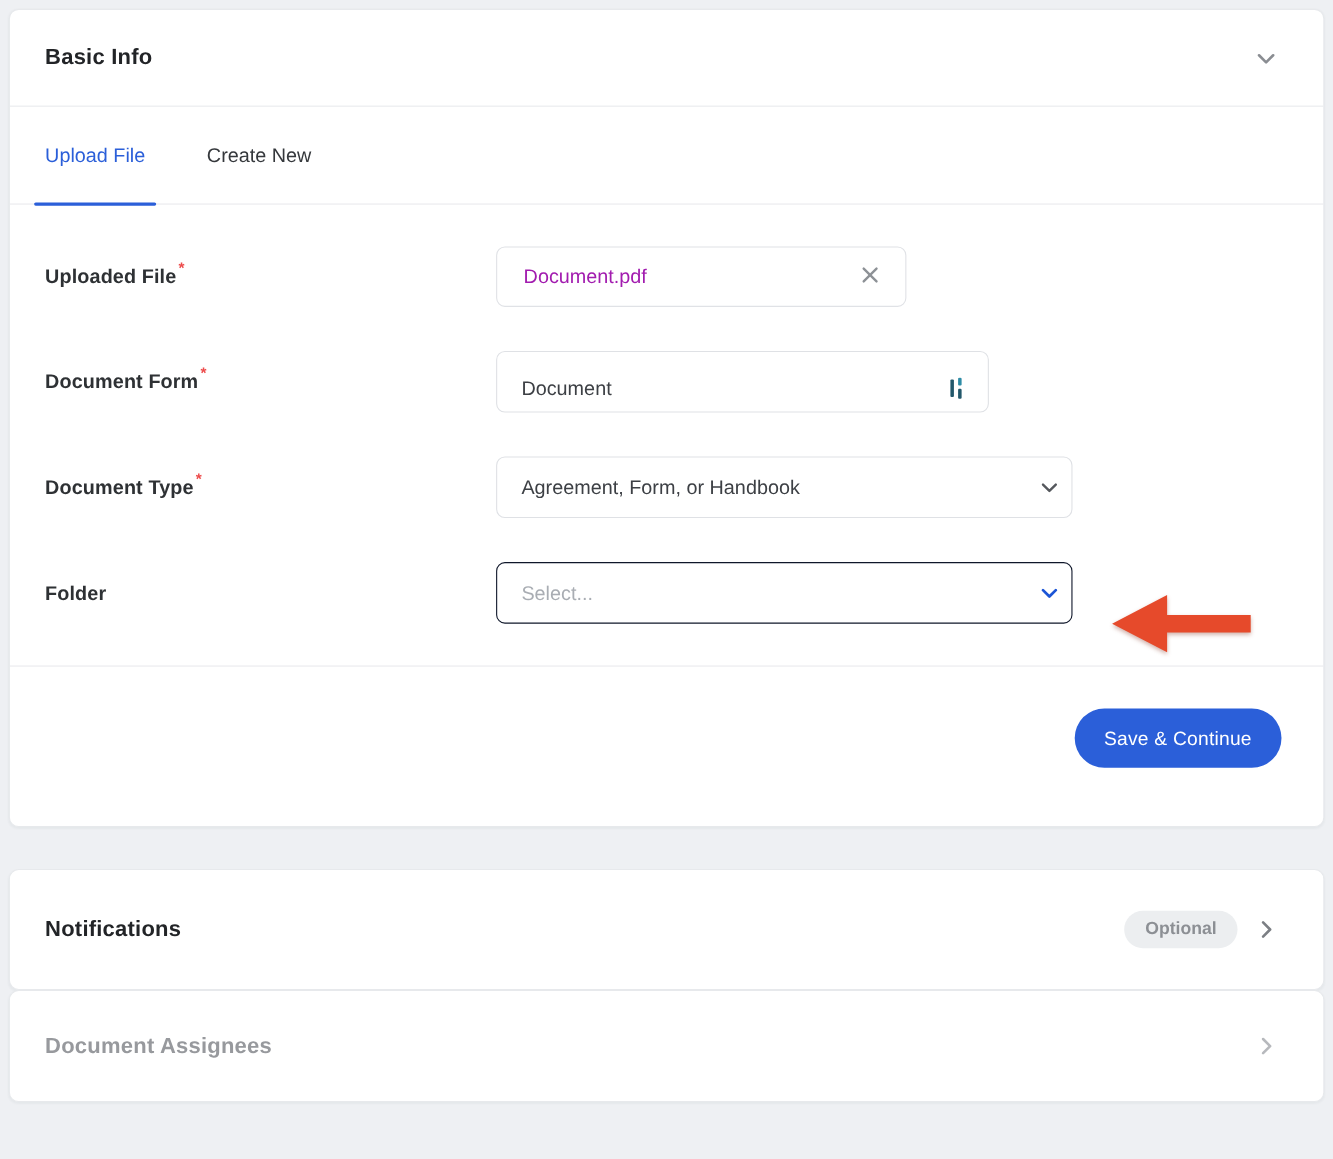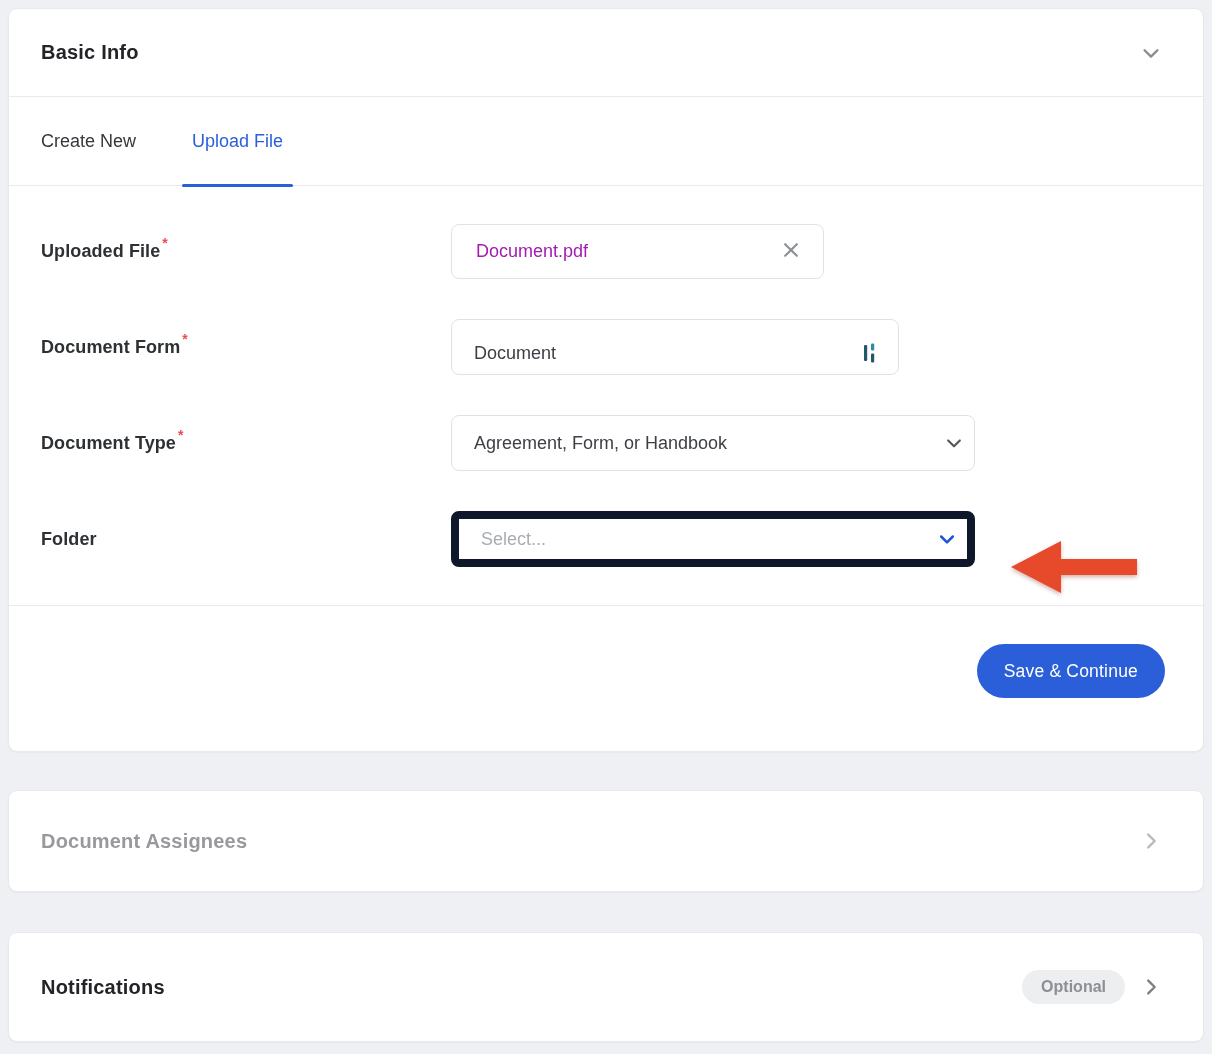--- a/index.html
+++ b/index.html
@@ -65,21 +65,21 @@
     flex:1; height:100%; border:none; outline:none; background:transparent;
     font-family:inherit; font-size:18px; color:#3d4045; padding:0 0 0 22px;
   }
   .select-box {
     width:524px; height:56px;
     border:1px solid #dfe1e5; border-radius:8px;
     display:flex; align-items:center; justify-content:space-between;
     background:#fff; padding:0 8px 0 22px; cursor:pointer;
   }
   .select-value { font-size:18px; color:#3d4045; }
-  .select-box.focused { border:8px solid #0f172a;gap:35px; }
+  .select-box.focused { border:1px solid #0f172a;gap:35px; }
   .placeholder-input {
     flex:1; height:100%; border:none; outline:none; background:transparent;
     font-family:inherit; font-size:18px; color:#3d4045;
   }
   .placeholder-input::placeholder { color:#a9adb3; }
   .card-footer {
     position:absolute; left:0; right:0; bottom:15px; height:131px;
     border-top:1px solid #e9eaed;
     display:flex; align-items:center; justify-content:flex-end;
     padding-right:38px;
@@ -120,27 +120,27 @@
     <div class="card-header">
       <div class="card-title">Basic Info</div>
       <span class="chev">
         <svg width="22" height="22" viewBox="0 0 24 24" fill="none" stroke="#8a8d92" stroke-width="2.6" stroke-linecap="round" stroke-linejoin="round">
             <polyline points="5 9 12 16 19 9"></polyline>
           </svg>
       </span>
     </div>
 
     <div class="tabs-row">
-      <div class="tab">
-        <span>Create New</span>
-
-      </div>
       <div class="tab active">
         <span>Upload File</span>
         <span class="underline"></span>
+      </div>
+      <div class="tab">
+        <span>Create New</span>
+
       </div>
     </div>
 
     <div class="form-area">
 
       <div class="form-row">
         <div class="field-label-col">
           <span class="field-label">Uploaded File</span>
           <span class="req">*</span>
         </div>
@@ -208,36 +208,36 @@
     <div class="card-footer">
       <button class="primary-btn">Save &amp; Continue</button>
     </div>
 
     <div class="arrow-annot">
       <svg width="136" height="62" viewBox="0 0 136 62">
         <polygon points="4,30 54,4 54,22 130,22 130,38 54,38 54,56" fill="#e64a2b" style="filter:drop-shadow(0 2px 2px rgba(120,30,10,.35))"></polygon>
       </svg>
     </div>
 
-  </div>
-
-  <div class="card card-section card-assignees">
-    <span class="section-title disabled">Document Assignees</span>
-    <span class="chev">
-      <svg width="22" height="22" viewBox="0 0 24 24" fill="none" stroke="#b7b9bd" stroke-width="2.6" stroke-linecap="round" stroke-linejoin="round">
-          <polyline points="9 5 16 12 9 19"></polyline>
-        </svg>
-    </span>
   </div>
 
   <div class="card card-section tall card-notifications">
     <span class="section-title">Notifications</span>
     <span class="section-right">
       <span class="pill">Optional</span>
       <span class="chev">
         <svg width="22" height="22" viewBox="0 0 24 24" fill="none" stroke="#7c7f84" stroke-width="2.6" stroke-linecap="round" stroke-linejoin="round">
             <polyline points="9 5 16 12 9 19"></polyline>
           </svg>
       </span>
     </span>
   </div>
 
+  <div class="card card-section card-assignees">
+    <span class="section-title disabled">Document Assignees</span>
+    <span class="chev">
+      <svg width="22" height="22" viewBox="0 0 24 24" fill="none" stroke="#b7b9bd" stroke-width="2.6" stroke-linecap="round" stroke-linejoin="round">
+          <polyline points="9 5 16 12 9 19"></polyline>
+        </svg>
+    </span>
+  </div>
+
 </div>
 
 </body></html>

